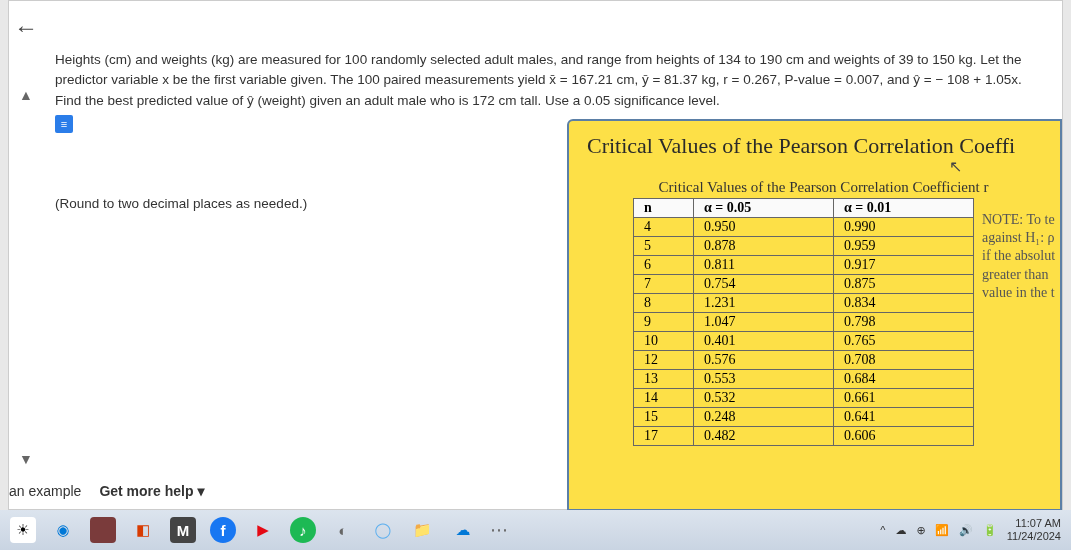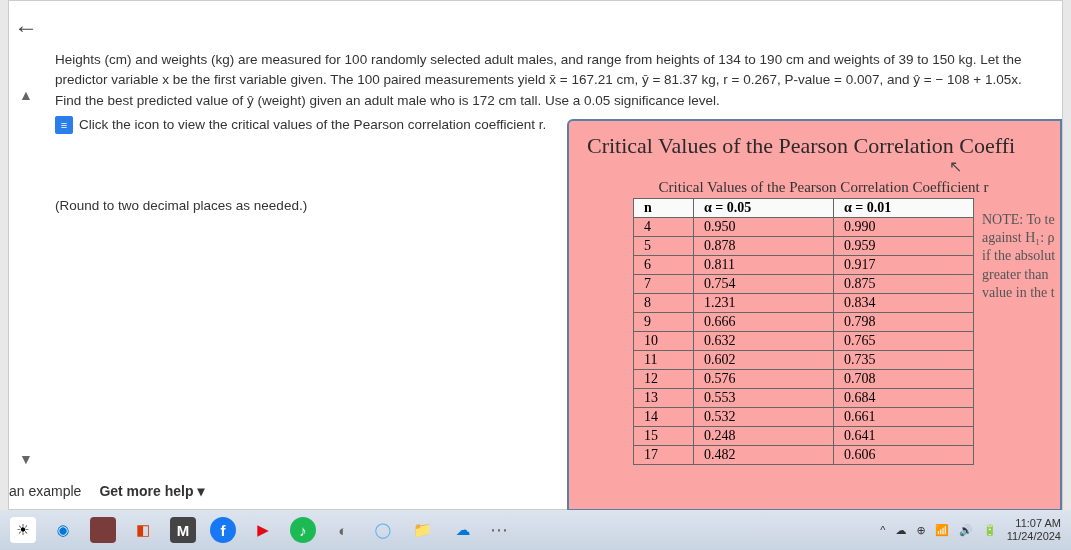--- a/index.html
+++ b/index.html
@@ -8,21 +8,21 @@
 .top-nav { position: absolute; left: 2px; top: 10px; width: 30px; display: flex; flex-direction: column; align-items: center; gap: 8px; }
 .back-btn { font-size: 24px; color: #444; cursor: pointer; }
 .arrow-up { font-size: 14px; color: #666; cursor: pointer; margin-top: 40px; }
 .arrow-down { position: absolute; left: 10px; top: 450px; font-size: 14px; color: #666; cursor: pointer; }
 .content { padding: 8px 40px 8px 46px; margin-top: 41px; }
 .problem-text { font-size: 13.5px; color: #333; line-height: 1.5; }
 .icon-link { display: flex; align-items: center; gap: 6px; margin-top: 4px; }
 .book-icon { width: 18px; height: 18px; background: #2b7de9; border-radius: 2px; display: inline-flex; align-items: center; justify-content: center; color: #fff; font-size: 11px; }
 .answer-section { margin-top: 60px; font-size: 13.5px; color: #333; line-height: 1.6; }
 .input-box { width: 34px; height: 18px; border: 1px solid #999; display: inline-block; vertical-align: middle; background: #fff; }
-.popup { position: absolute; right: 0; top: 118px; width: 495px; height: 392px; background: #fca5a5; border: 2px solid #5b7fa6; border-radius: 6px 0 0 0; padding: 12px 0 0 18px; overflow: hidden; }
+.popup { position: absolute; right: 0; top: 118px; width: 495px; height: 392px; background: #fde047; border: 2px solid #5b7fa6; border-radius: 6px 0 0 0; padding: 12px 0 0 18px; overflow: hidden; }
 .popup-title { font-family: "Times New Roman", serif; font-size: 22px; color: #2a2a2a; margin-bottom: 20px; }
 .cursor-arrow { position: absolute; top: 36px; left: 380px; font-size: 16px; color: #444; }
 .table-caption { font-family: "Times New Roman", serif; font-size: 15px; color: #333; text-align: center; margin-bottom: 2px; }
 .cv-table { border-collapse: collapse; font-family: "Times New Roman", serif; font-size: 14px; margin-left: 46px; }
 .cv-table td, .cv-table th { border: 1px solid #666; padding: 1px 10px; text-align: left; min-width: 60px; }
 .cv-table th { font-weight: bold; background: #fafafa; }
 .cv-table .col-n { min-width: 50px; }
 .cv-table .col-a { min-width: 140px; }
 .note-text { position: absolute; right: 0; top: 90px; font-family: "Times New Roman", serif; font-size: 14px; color: #555; line-height: 1.3; width: 78px; overflow: hidden; }
 .bottom-links { position: absolute; left: 0; bottom: 10px; font-size: 14px; color: #333; display: flex; gap: 18px; align-items: center; }
@@ -45,21 +45,20 @@
   </div>
   <div class="arrow-down">▼</div>
 
   <div class="content">
     <div class="problem-text">
       <div>Heights (cm) and weights (kg) are measured for 100 randomly selected adult males, and range from heights of 134 to 190 cm and weights of 39 to 150 kg. Let the</div>
       <div>predictor variable x be the first variable given. The 100 paired measurements yield x̄ = 167.21 cm, ȳ = 81.37 kg, r = 0.267, P-value = 0.007, and ŷ = − 108 + 1.05x.</div>
       <div>Find the best predicted value of ŷ (weight) given an adult male who is 172 cm tall. Use a 0.05 significance level.</div>
       <div class="icon-link">
         <span class="book-icon">≡</span>
-        <span>Click the icon to view the critical values of the Pearson correlation coefficient r.</span>
       </div>
     </div>
 
     <div class="answer-section">
       <div>(Round to two decimal places as needed.)</div>
     </div>
   </div>
 
   <div class="popup">
     <div class="popup-title">Critical Values of the Pearson Correlation Coeffi</div>
@@ -94,32 +93,27 @@
             <td>0.754</td>
             <td>0.875</td>
           </tr>
           <tr>
             <td>8</td>
             <td>1.231</td>
             <td>0.834</td>
           </tr>
           <tr>
             <td>9</td>
-            <td>0.666</td>
+            <td>1.047</td>
             <td>0.798</td>
           </tr>
           <tr>
             <td>10</td>
-            <td>0.632</td>
+            <td>0.401</td>
             <td>0.765</td>
-          </tr>
-          <tr>
-            <td>11</td>
-            <td>0.602</td>
-            <td>0.735</td>
           </tr>
           <tr>
             <td>12</td>
             <td>0.576</td>
             <td>0.708</td>
           </tr>
           <tr>
             <td>13</td>
             <td>0.553</td>
             <td>0.684</td>

